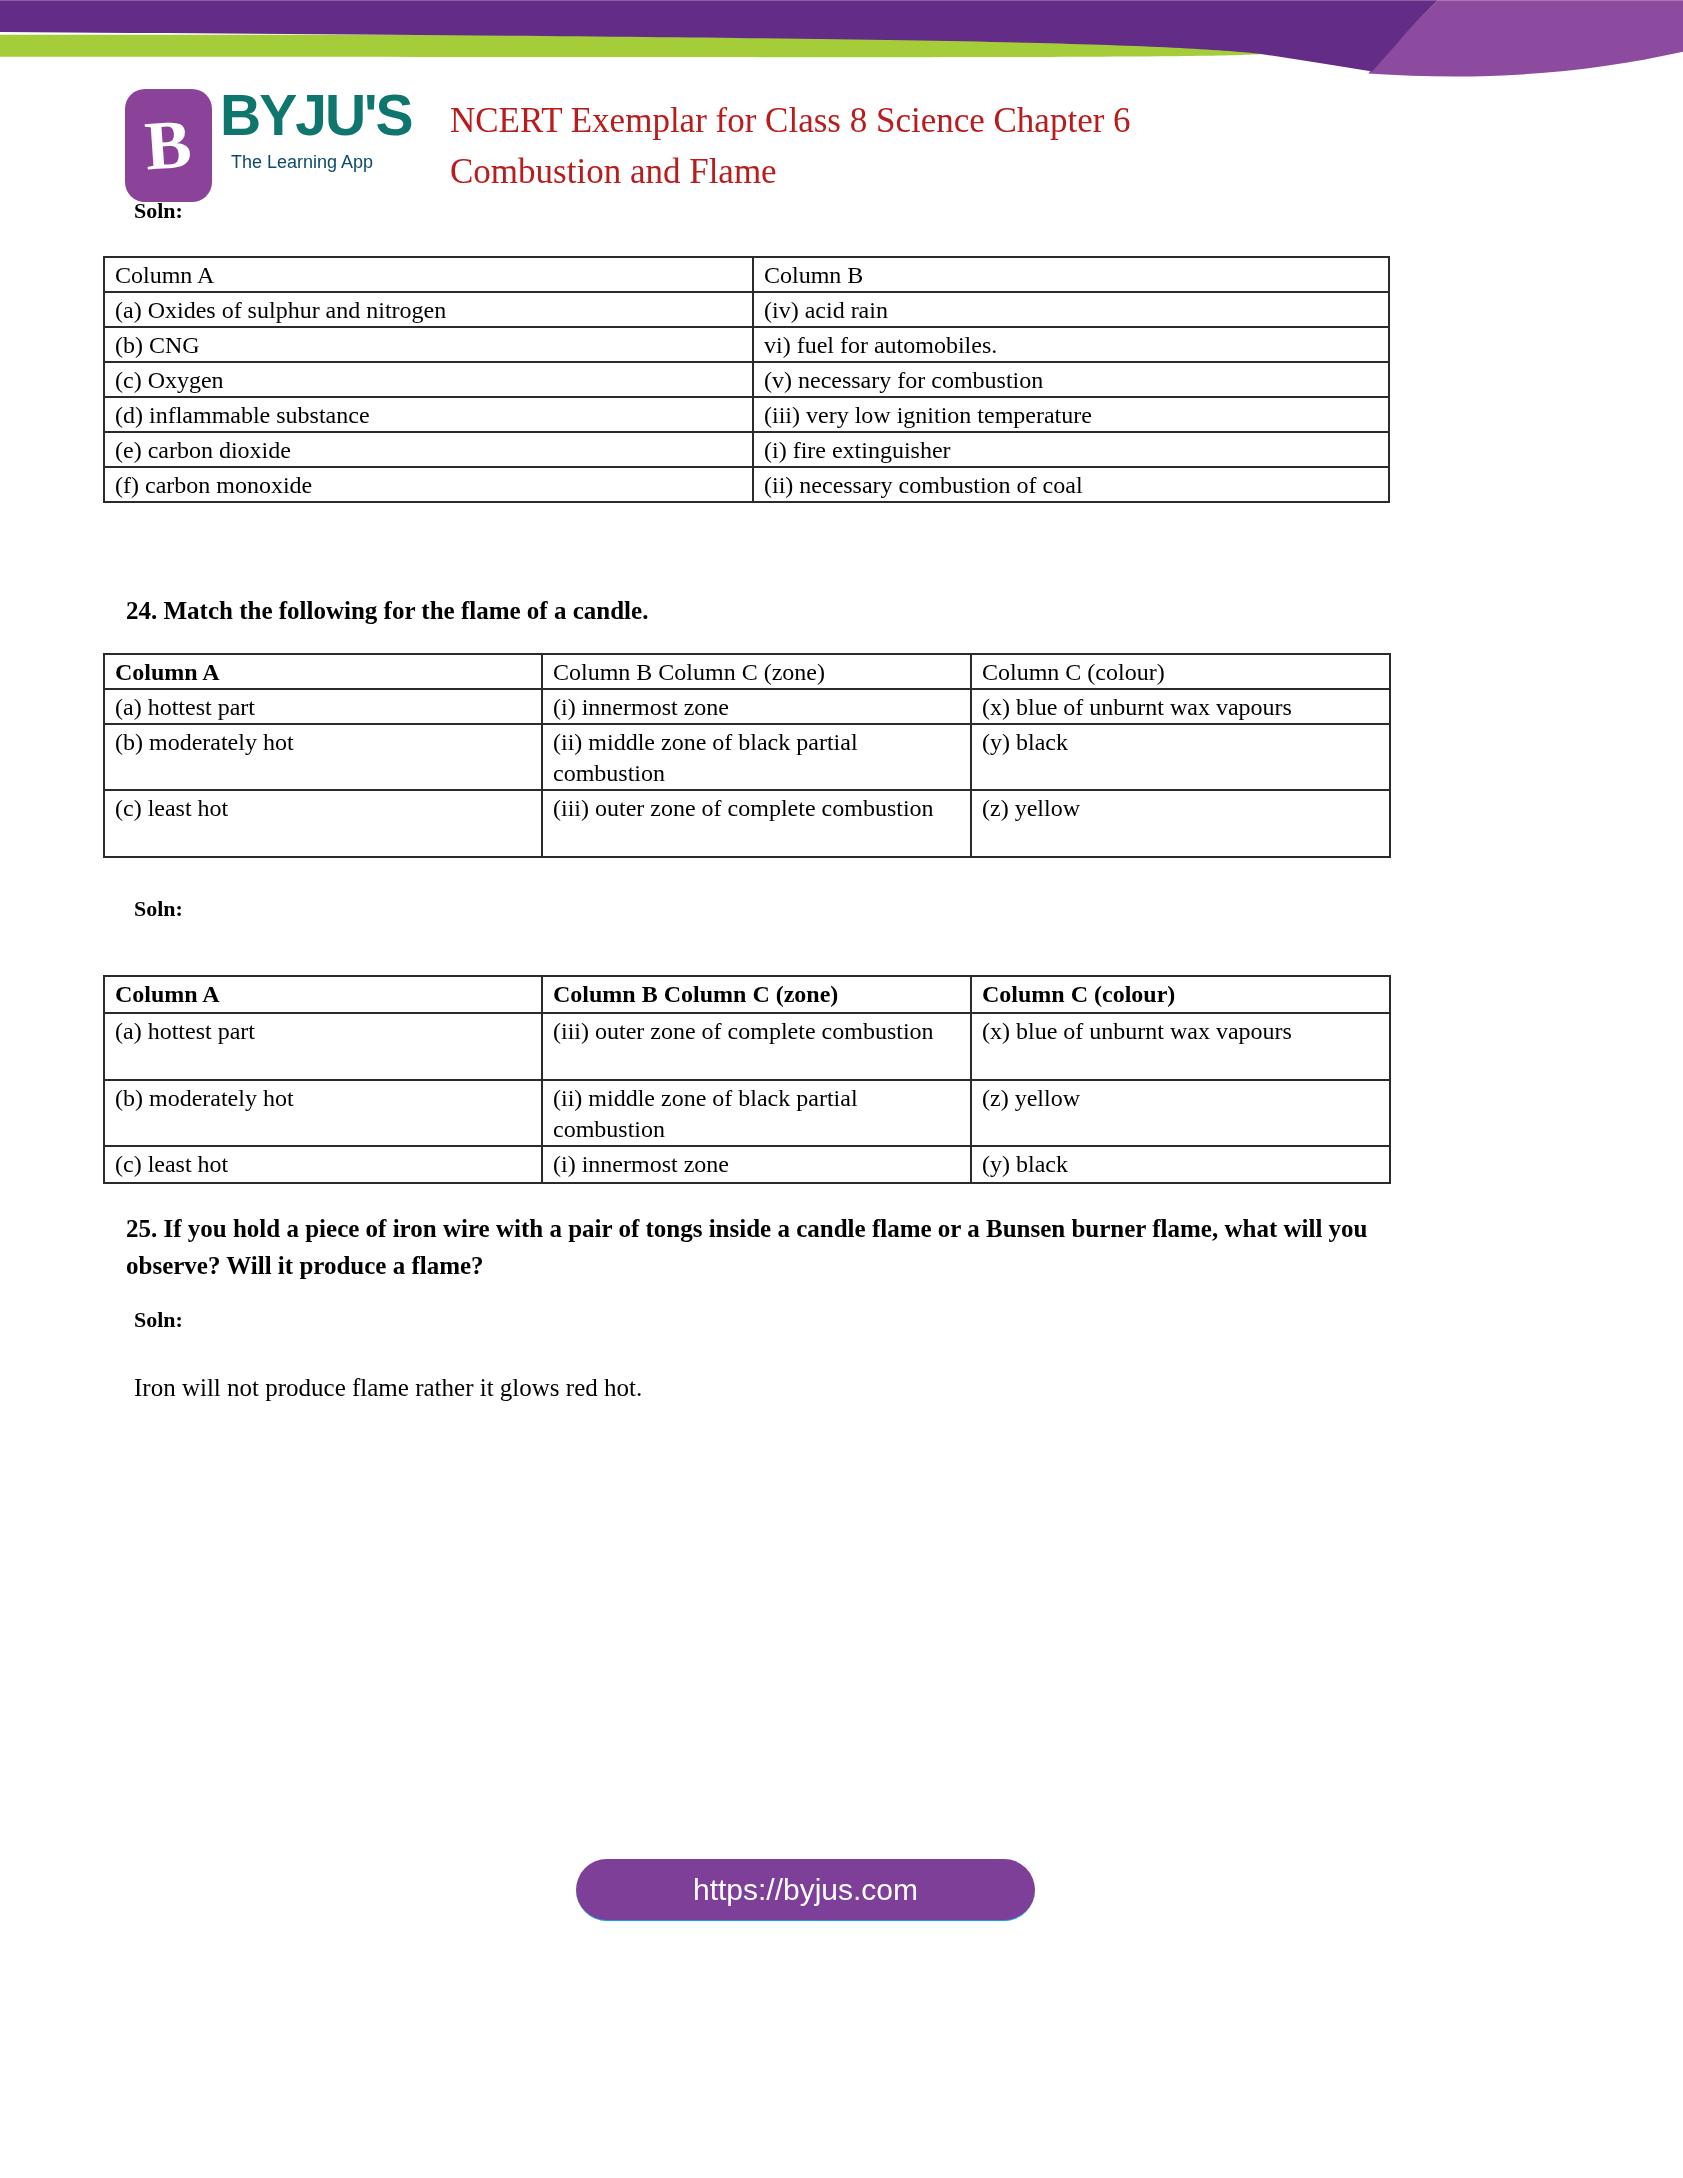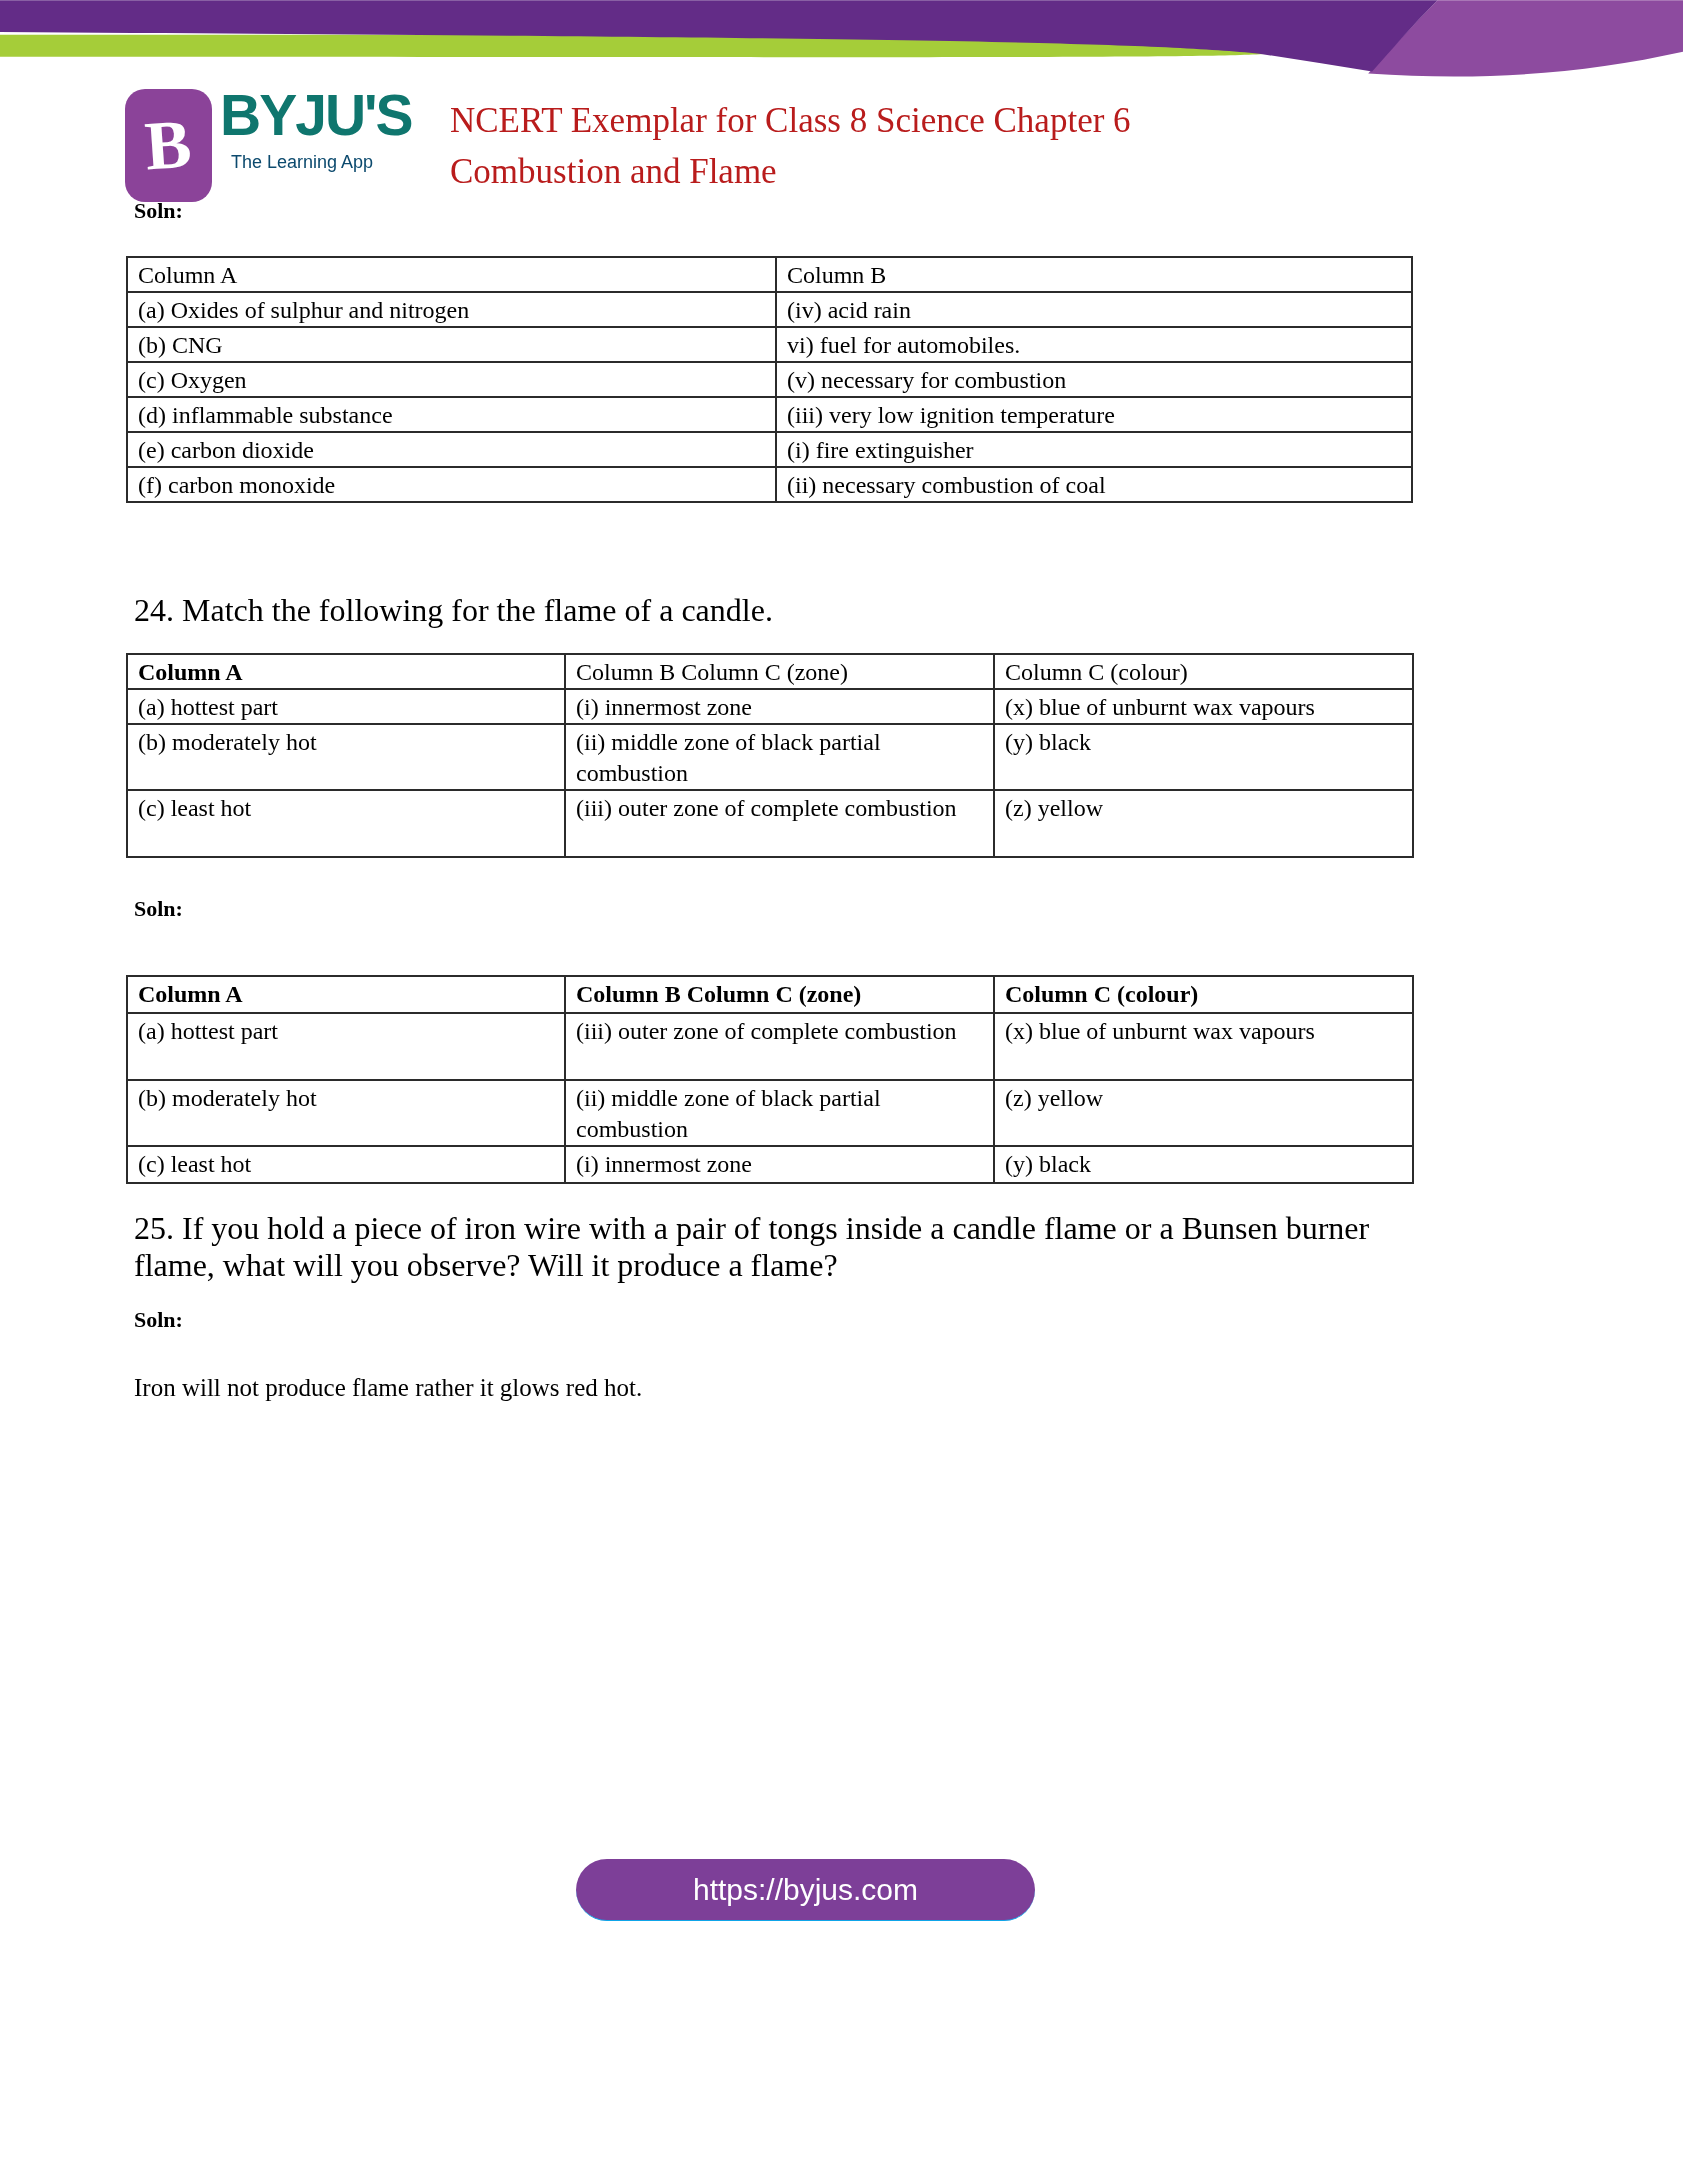--- a/index.html
+++ b/index.html
@@ -15,24 +15,24 @@
           transform:rotate(-4deg);line-height:1;}
   .logo-name{position:absolute;left:95px;top:0px;font-family:"Liberation Sans",sans-serif;
              font-weight:bold;font-size:57px;letter-spacing:-2px;color:#0f766e;line-height:1;}
   .logo-tag{position:absolute;left:106px;top:65px;font-family:"Liberation Sans",sans-serif;
             font-size:18px;color:#0c4a6e;white-space:nowrap;}
   
   .doc-title{position:absolute;left:450px;top:95px;width:891px;
              font-size:35px;line-height:51px;color:#b91c1c;}
   
   .soln{position:absolute;left:134px;font-size:22px;font-weight:bold;}
-  .qtext{position:absolute;left:134px;width:1287px;font-size:32px;font-weight:normal;line-height:37px;}
+  .qtext{position:absolute;left:126px;width:1287px;font-size:25px;font-weight:bold;line-height:37px;}
   .answer{position:absolute;left:134px;font-size:25px;}
   
-  table.match{position:absolute;left:126px;width:1285px;border-collapse:collapse;table-layout:fixed;}
+  table.match{position:absolute;left:103px;width:1285px;border-collapse:collapse;table-layout:fixed;}
   table.match td,table.match th{border:2px solid #2b2b2b;font-size:24px;font-weight:normal;
       text-align:left;vertical-align:top;padding:2px 6px 0 10px;line-height:31px;overflow:hidden;}
   table.match th.bold, table.match td.bold{font-weight:bold;}
   
   .footer-btn{position:absolute;left:576px;top:1859px;width:459px;height:61px;
               background:#7d3f98;border-radius:32px;border-bottom:1px solid #0ea5e9;
               display:flex;align-items:center;justify-content:center;}
   .footer-btn span{color:#ffffff;font-family:"Liberation Sans",sans-serif;font-size:30px;}
 </style>
 </head>

